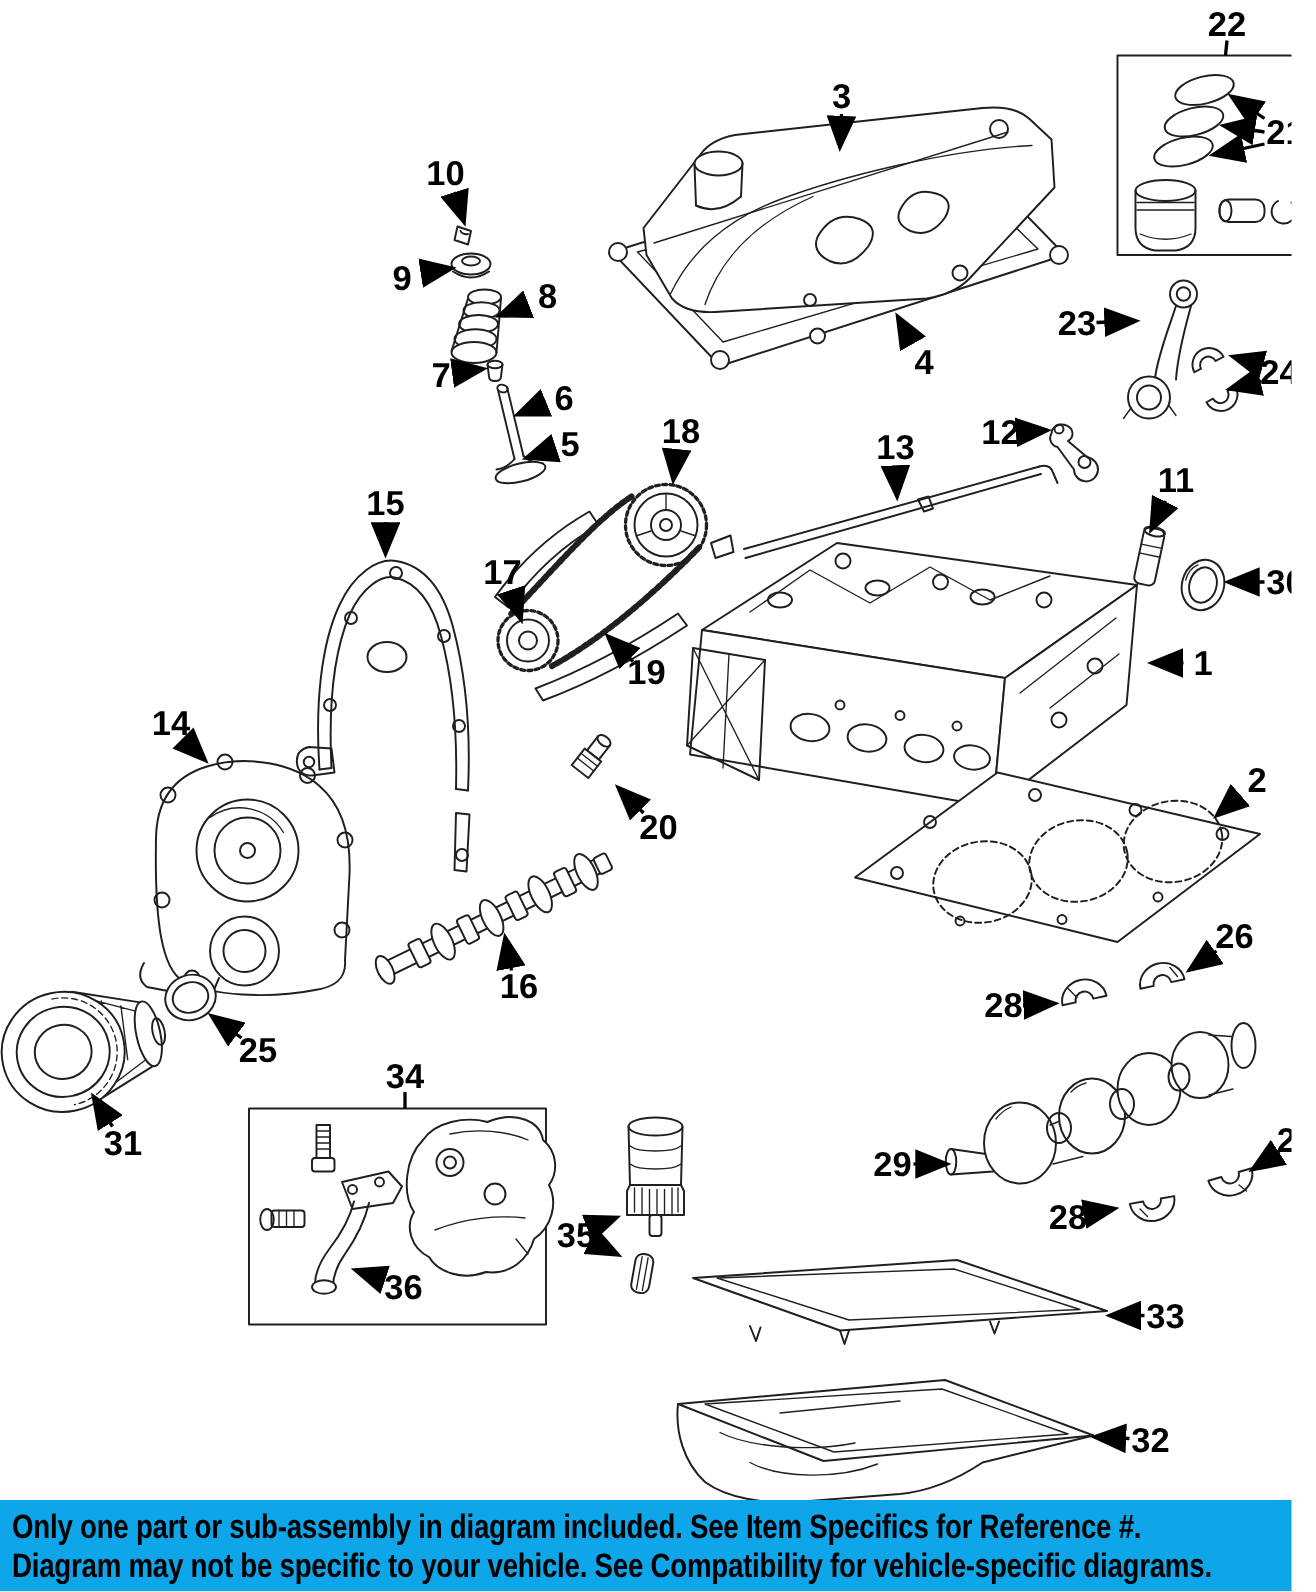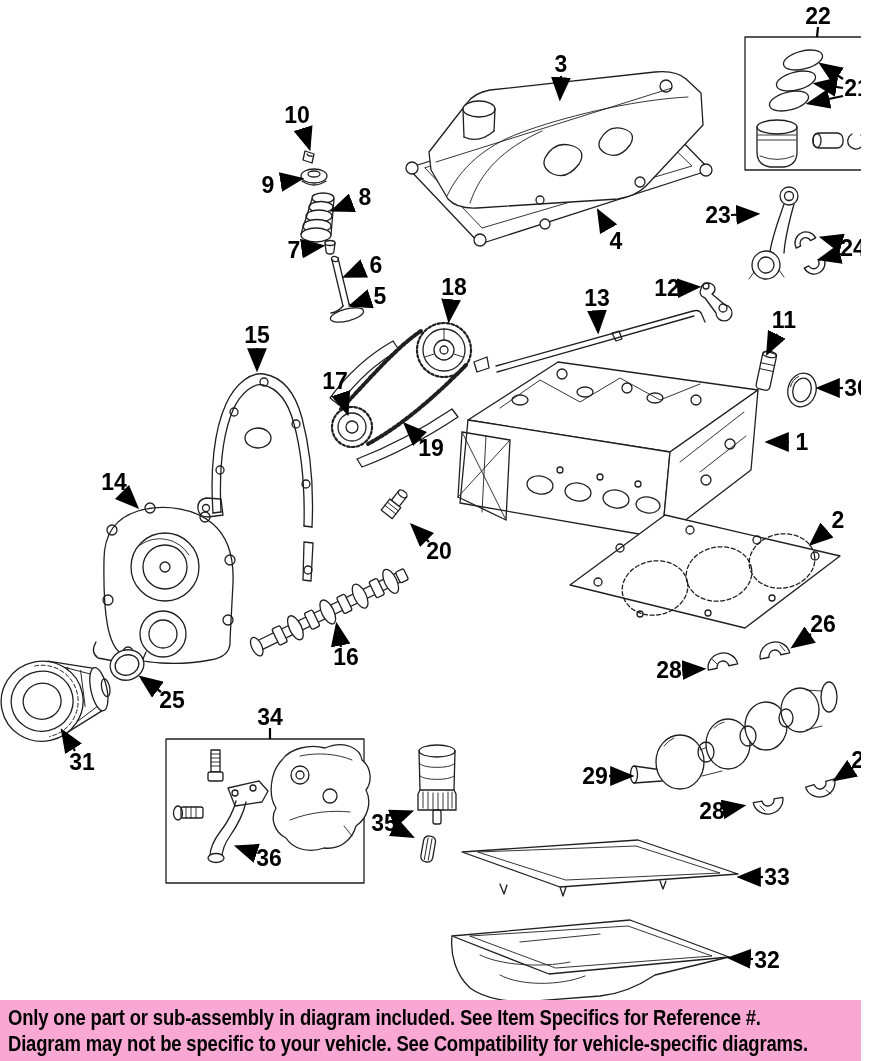--- a/index.html
+++ b/index.html
@@ -429,17 +429,17 @@
     <text class="lbl" x="595" y="784">29</text>
     <text class="lbl" x="864" y="768">27</text>
     <text class="lbl" x="712" y="819">28</text>
     <text class="lbl" x="384" y="831">35</text>
     <text class="lbl" x="269" y="866">36</text>
     <text class="lbl" x="777" y="885">33</text>
     <text class="lbl" x="767" y="968">32</text>
   </g>
 </svg>
 
-  <div class="banner" style="background: #f9a8d4; color: rgb(0, 0, 0);">
+  <div class="banner" style="background: #0ea5e9; color: rgb(0, 0, 0);">
     <div class="bl">Only one part or sub-assembly in diagram included. See Item Specifics for Reference #.</div>
     <div class="bl">Diagram may not be specific to your vehicle. See Compatibility for vehicle-specific diagrams.</div>
   </div>
 </div>
 
 </body></html>

